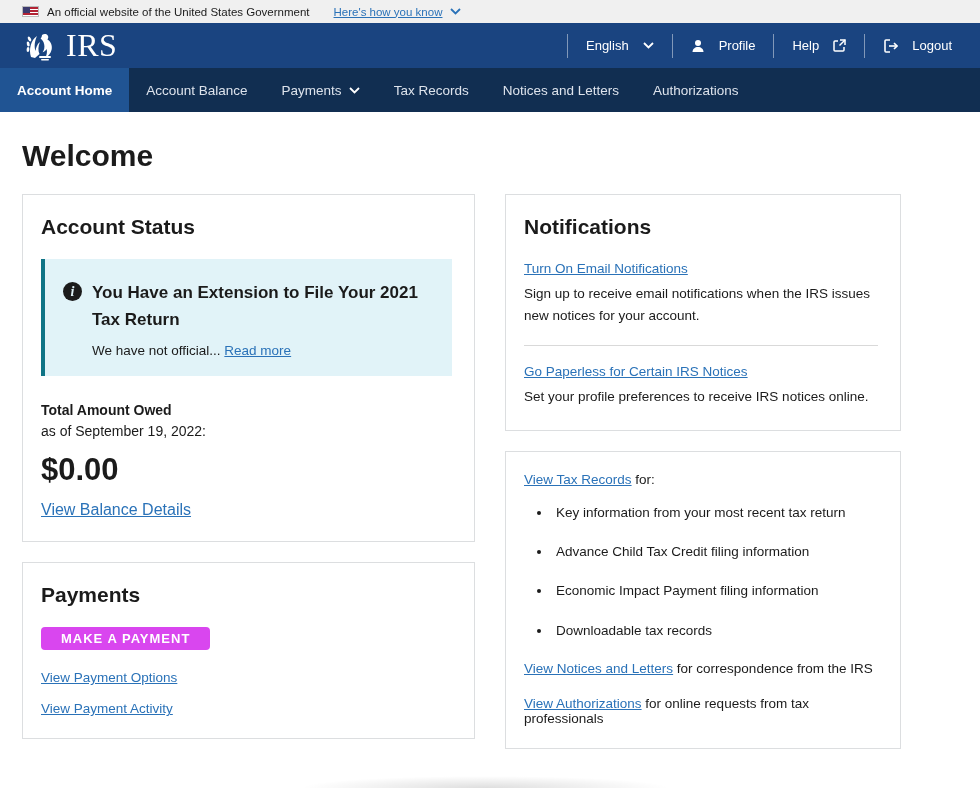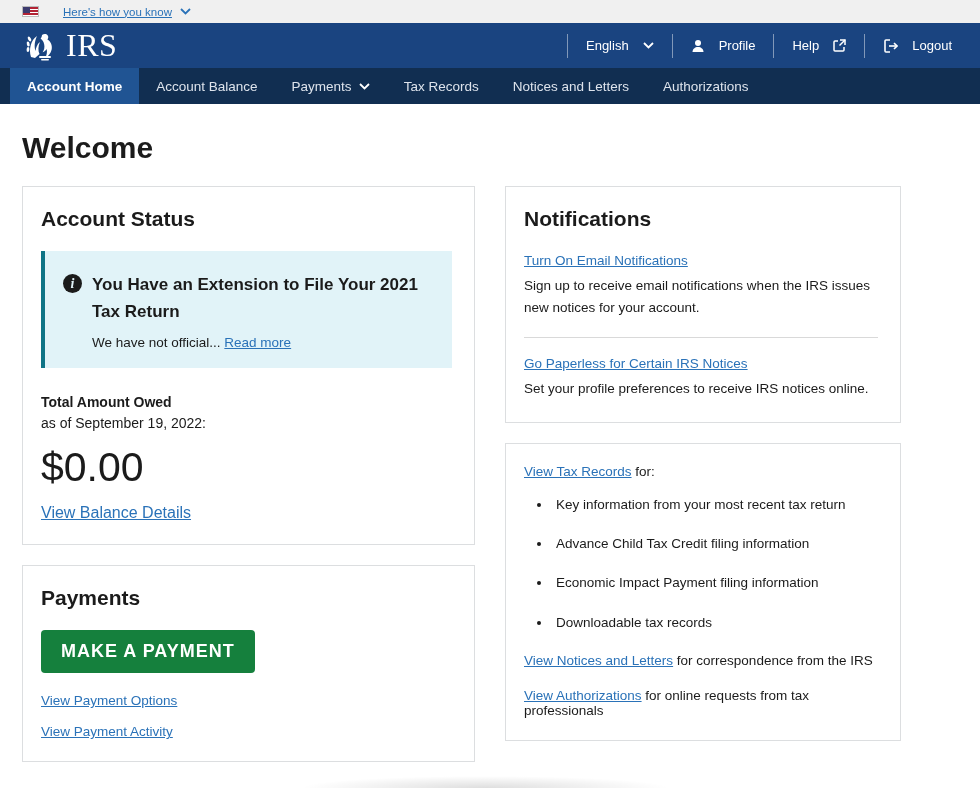--- a/index.html
+++ b/index.html
@@ -27,21 +27,21 @@
     height: 45px; background: #1a4480; color: #fff;
     display: flex; align-items: center; justify-content: space-between;
     padding: 0 24px 0 22px;
   }
   .logo { display: flex; align-items: center; gap: 4px; }
   .logo-text { font-family: "Liberation Serif", "DejaVu Serif", serif; font-size: 32px; letter-spacing: 0.5px; color:#fff; }
   .utilities { display: flex; align-items: center; font-size: 13px; }
   .util-sep { width: 1px; height: 24px; background: rgba(255,255,255,0.45); margin: 0 14px; }
   .util-item { display: flex; align-items: center; gap: 14px; cursor: pointer; padding: 0 4px; white-space: nowrap; }
   
-  .main-nav { height: 36px; background: #112e51; display: flex; align-items: stretch; padding-left: 10px; }
+  .main-nav { height: 44px; background: #112e51; display: flex; align-items: stretch; }
   .nav-item {
     display: flex; align-items: center; gap: 7px; padding: 0 17px;
     font-size: 13.5px; color: #dde3ec; cursor: pointer; white-space: nowrap;
   }
   .nav-item.active { background: #205493; color: #fff; font-weight: bold; }
   
   .content { padding: 0 22px; }
   h1.page-title { font-size: 30px; font-weight: bold; margin: 27px 0 21px 0; color: #1b1b1b; }
   .columns { display: flex; gap: 30px; align-items: flex-start; }
   .col-left { width: 453px; flex: none; }
@@ -60,27 +60,27 @@
     flex: none; width: 19px; height: 19px; border-radius: 50%;
     background: #1b1b1b; color: #e1f3f8; font-family: "Liberation Serif", serif;
     font-size: 14px; font-weight: bold; font-style: italic;
     display: flex; align-items: center; justify-content: center; margin-top: 3px;
   }
   .alert-title { font-size: 17px; font-weight: bold; line-height: 1.6; }
   .alert-body { font-size: 13.5px; margin: 10px 0 0 29px; }
   
   .owed-label { font-size: 14px; font-weight: bold; }
   .as-of { font-size: 14px; margin-top: 5px; }
-  .amount { font-size: 41px; font-weight: normal; margin: 13px 0 13px 0; }
+  .amount { font-size: 31px; font-weight: bold; margin: 13px 0 13px 0; }
   .small-link { font-size: 16px; display: inline-block; }
   
   .btn-primary {
-    display: inline-block; background: #15803d; color: #fff; border: none; border-radius: 4px;
-    font-family: inherit; font-size: 18px; font-weight: 600; letter-spacing: 1px;
-    padding: 11px 20px; cursor: pointer; margin-bottom: 20px;
+    display: inline-block; background: #d946ef; color: #fff; border: none; border-radius: 4px;
+    font-family: inherit; font-size: 13px; font-weight: 600; letter-spacing: 1px;
+    padding: 4px 20px; cursor: pointer; margin-bottom: 20px;
   }
   .stacked-link { display: block; font-size: 13.5px; margin-top: 16px; }
   
   .notif-link { font-size: 13.5px; }
   .notif-desc { font-size: 13.5px; line-height: 1.65; margin-top: 6px; }
   .divider { border: none; border-top: 1px solid #d9d9d9; margin: 17px 0 16px 0; }
   
   .rec-line { font-size: 13.5px; }
   .records-list { margin: 16px 0 8px 28px; }
   .records-list li { font-size: 13.5px; margin-bottom: 19px; padding-left: 4px; line-height: 1.5; }
@@ -93,20 +93,21 @@
   }
   svg { display: block; }
 </style>
 </head>
 <body>
 
 <div class="gov-banner">
   <span class="flag">
       <span class="canton"></span>
     </span>
+  <span>An official website of the United States Government</span>
   <a>Here's how you know</a>
   <span class="chev">
     <svg width="11" height="7" viewBox="0 0 11 7">
         <polyline points="1,1 5.5,5.5 10,1" fill="none" stroke="#2a72b8" stroke-width="1.8"></polyline>
       </svg>
   </span>
 </div>
 
 <div class="site-header">
   <div class="logo">

